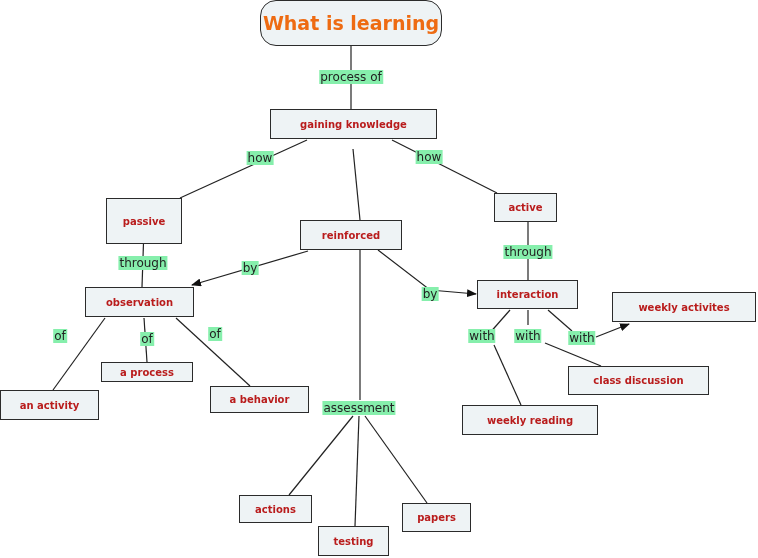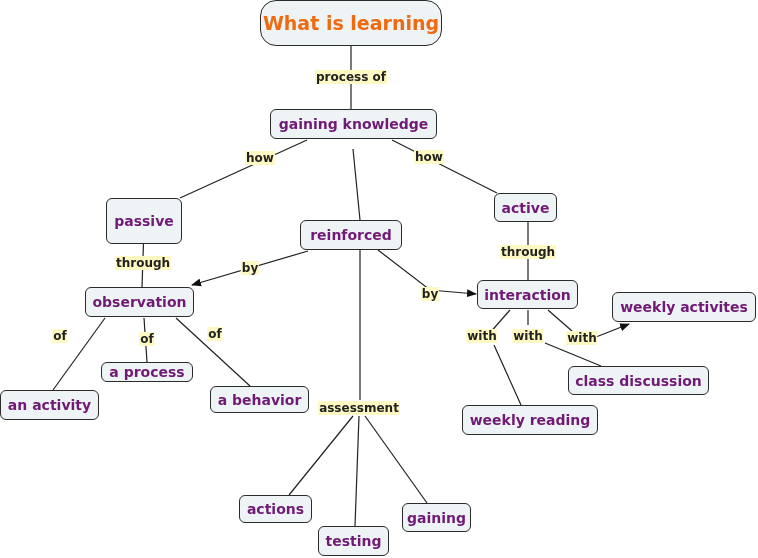--- a/index.html
+++ b/index.html
@@ -1,22 +1,22 @@
 <!DOCTYPE html>
 <html><head>
 <meta charset="utf-8">
 <style>
   html, body { margin:0; padding:0; background:#ffffff; }
   body { width:758px; height:558px; position:relative; overflow:hidden; font-family:"DejaVu Sans", "Liberation Sans", sans-serif; }
   #map { position:absolute; left:0; top:0; width:758px; height:558px; }
   svg.links { position:absolute; left:0; top:0; }
-  .node { position:absolute; box-sizing:border-box; background:#eef3f5; border:1px solid #2b2b2b; border-radius:6px;
-          font-weight:bold; font-size:14px; color:#701a75; display:flex; align-items:center; justify-content:center; white-space:nowrap; }
+  .node { position:absolute; box-sizing:border-box; background:#eef3f5; border:1px solid #2b2b2b; border-radius:0;
+          font-weight:bold; font-size:10px; color:#b91c1c; display:flex; align-items:center; justify-content:center; white-space:nowrap; }
   .node.root { font-size:19px; color:#ee6b12; border-radius:16px; }
-  .lbl { position:absolute; font-size:12px; color:#222; background:#fef9c3; padding:0 1px; white-space:nowrap; transform:translate(-50%,-50%); line-height:14px;font-weight:bold; }
+  .lbl { position:absolute; font-size:12px; color:#222; background:#86efac; padding:0 1px; white-space:nowrap; transform:translate(-50%,-50%); line-height:14px; }
 </style>
 </head>
 <body>
 
 <div id="map">
   <svg class="links" width="758" height="558">
     <defs>
       <marker id="arrow" markerWidth="10" markerHeight="8" refX="9" refY="4" orient="auto" markerUnits="userSpaceOnUse">
         <path d="M0,0 L10,4 L0,8 z" fill="#111"></path>
       </marker>
@@ -81,14 +81,14 @@
   <div class="node" style="left:85px;top:287px;width:109px;height:30px;">observation</div>
   <div class="node" style="left:477px;top:280px;width:101px;height:29px;">interaction</div>
   <div class="node" style="left:612px;top:292px;width:144px;height:30px;">weekly activites</div>
   <div class="node" style="left:568px;top:366px;width:141px;height:29px;">class discussion</div>
   <div class="node" style="left:462px;top:405px;width:136px;height:30px;">weekly reading</div>
   <div class="node" style="left:101px;top:362px;width:92px;height:20px;">a process</div>
   <div class="node" style="left:0px;top:390px;width:99px;height:30px;">an activity</div>
   <div class="node" style="left:210px;top:386px;width:99px;height:27px;">a behavior</div>
   <div class="node" style="left:239px;top:495px;width:73px;height:28px;">actions</div>
   <div class="node" style="left:318px;top:526px;width:71px;height:30px;">testing</div>
-  <div class="node" style="left:402px;top:503px;width:69px;height:29px;">gaining</div>
+  <div class="node" style="left:402px;top:503px;width:69px;height:29px;">papers</div>
 </div>
 
 </body></html>

